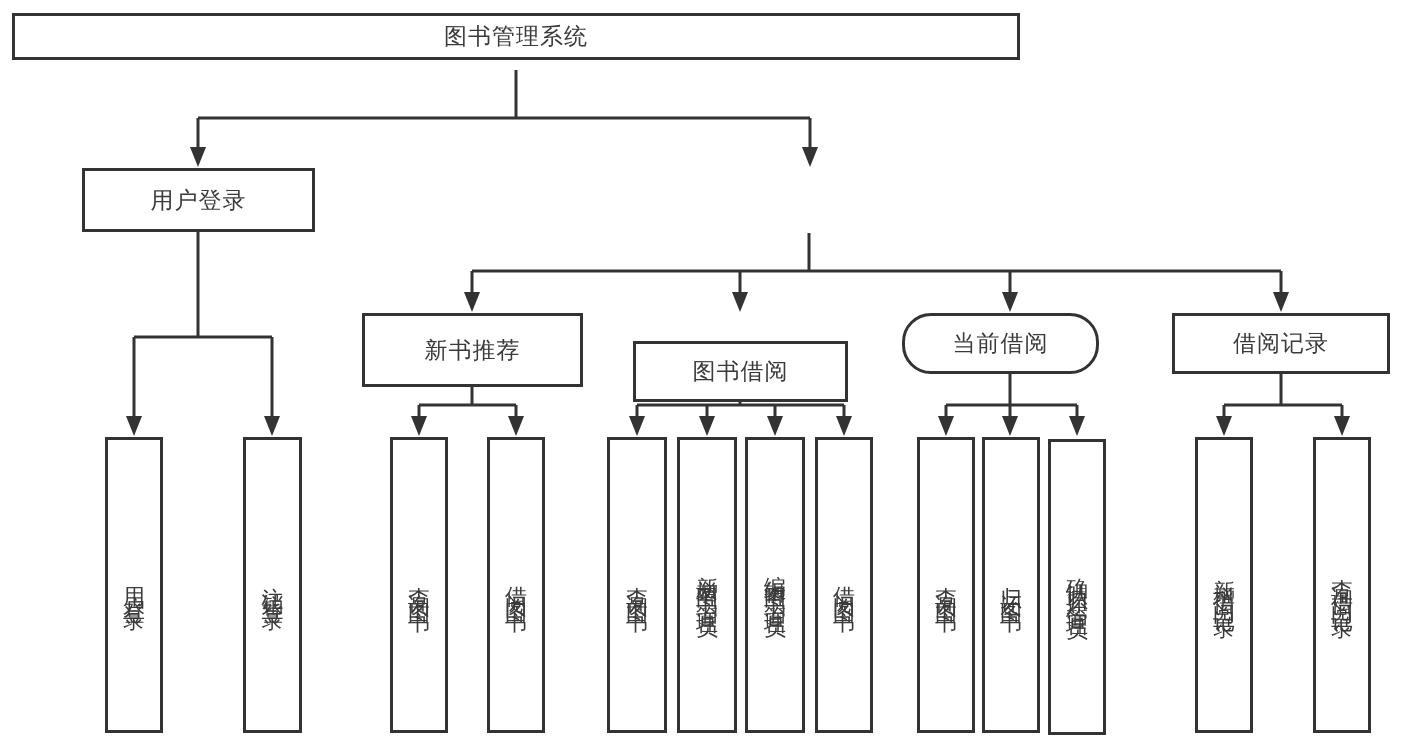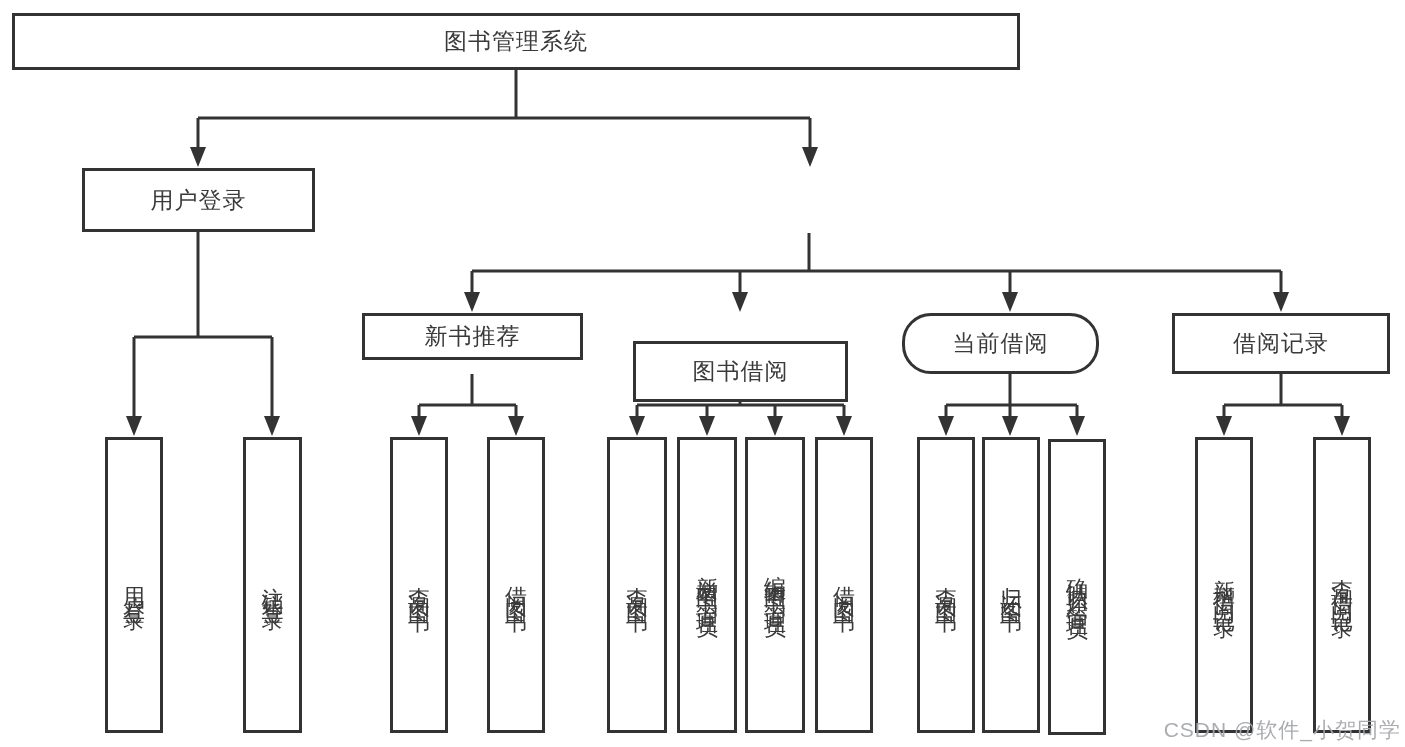--- a/index.html
+++ b/index.html
@@ -113,29 +113,29 @@
       <polygon points="767,416 783,416 775,436"></polygon>
       <polygon points="836,416 852,416 844,436"></polygon>
       <polygon points="938,416 954,416 946,436"></polygon>
       <polygon points="1002,416 1018,416 1010,436"></polygon>
       <polygon points="1069,416 1085,416 1077,436"></polygon>
       <polygon points="1216,416 1232,416 1224,436"></polygon>
       <polygon points="1334,416 1350,416 1342,436"></polygon>
     </g>
   </svg>
 
-  <div class="node hnode" style="left:12px; top:13px; width:1008px; height:57px;">
+  <div class="node hnode" style="left:12px; top:13px; width:1008px; height:47px;">
     <span>图书管理系统</span>
   </div>
 
   <div class="node hnode" style="left:82px; top:168px; width:233px; height:64px;">
     <span>用户登录</span>
   </div>
 
-  <div class="node hnode" style="left:362px; top:313px; width:221px; height:47px;">
+  <div class="node hnode" style="left:362px; top:313px; width:221px; height:74px;">
     <span>新书推荐</span>
   </div>
   <div class="node hnode" style="left:633px; top:313px; width:215px; height:61px;margin-top:28px;">
     <span>图书借阅</span>
   </div>
   <div class="node hnode" style="left:902px; top:313px; width:197px; height:61px;border-radius:29px;">
     <span>当前借阅</span>
   </div>
   <div class="node hnode" style="left:1172px; top:313px; width:218px; height:61px;">
     <span>借阅记录</span>
@@ -178,15 +178,14 @@
     <span style="letter-spacing:6px">确认归还（管理员）</span>
   </div>
 
   <div class="node vnode" style="left:1195px; top:437px; width:58px; height:296px;">
     <span>新增借阅记录</span>
   </div>
   <div class="node vnode" style="left:1313px; top:437px; width:58px; height:296px;">
     <span>查询借阅记录</span>
   </div>
 
-  <div class="watermark">CSDN @软件_小贺同学</div>
 
 </div>
 
 </body></html>

